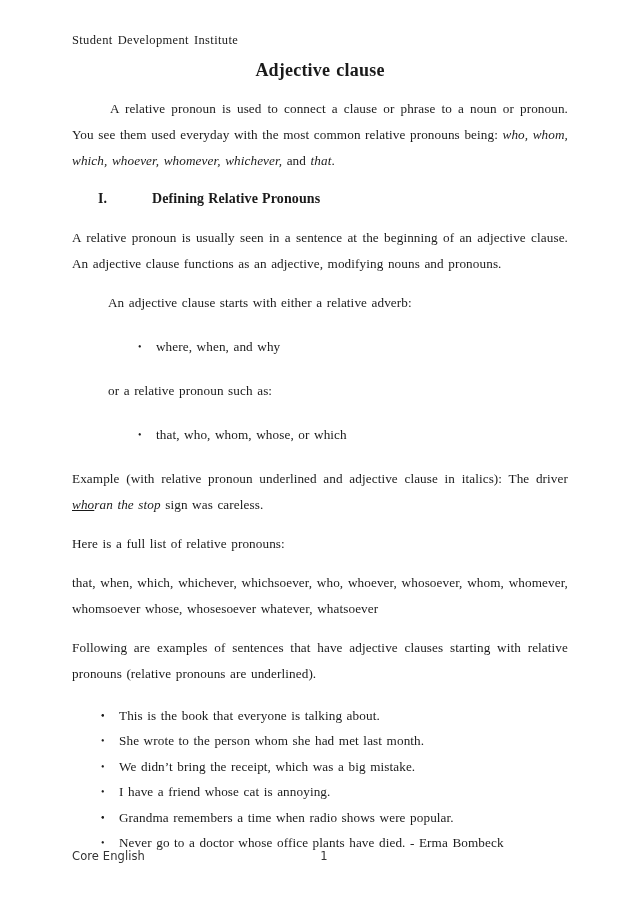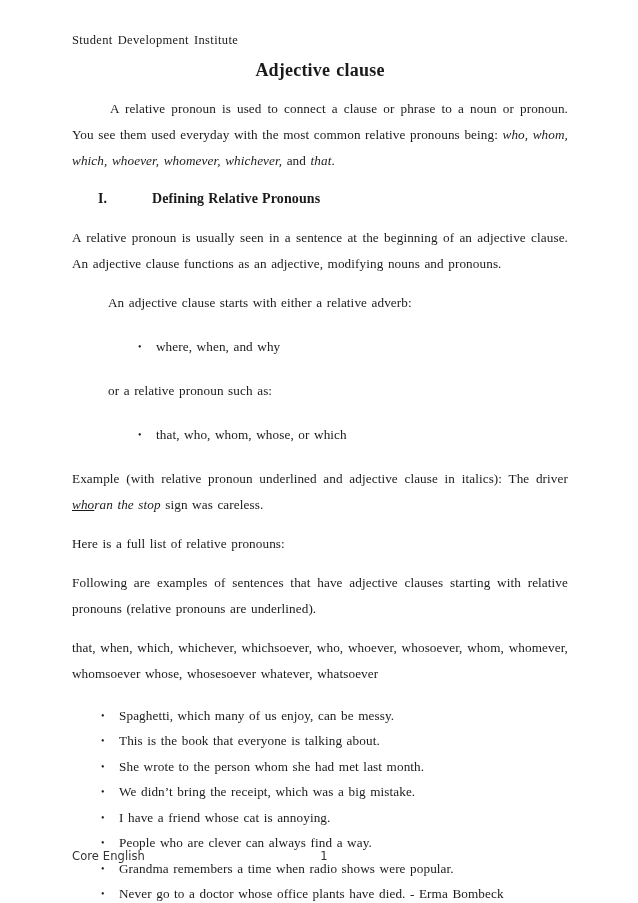--- a/index.html
+++ b/index.html
@@ -180,31 +180,31 @@
     <p class="body-par no-just tight">or a relative pronoun such as:</p>
 
     <ul class="bullets deep">
       <li><span class="bullet-glyph">•</span><span>that, who, whom, whose, or which</span></li>
     </ul>
 
     <p class="body-par"><span>Example (with relative pronoun underlined and adjective clause in italics): The driver </span><span class="iu">who</span><i>ran the stop</i><span> sign was careless.</span></p>
 
     <p class="body-par no-just">Here is a full list of relative pronouns:</p>
 
+    <p class="body-par">that, when, which, whichever, whichsoever, who, whoever, whosoever, whom, whomever, whomsoever whose, whosesoever whatever, whatsoever</p>
+
     <p class="body-par">Following are examples of sentences that have adjective clauses starting with relative pronouns (relative pronouns are underlined).</p>
 
-    <p class="body-par">that, when, which, whichever, whichsoever, who, whoever, whosoever, whom, whomever, whomsoever whose, whosesoever whatever, whatsoever</p>
-
     <ul class="bullets examples">
-      <li><span class="bullet-glyph">•</span><span>Spaghetti, which many of us enjoy, can be messy.</span></li>
+      <li><span class="bullet-glyph">•</span></li>
       <li><span class="bullet-glyph">•</span><span>This is the book that everyone is talking about.</span></li>
       <li><span class="bullet-glyph">•</span><span>She wrote to the person whom she had met last month.</span></li>
       <li><span class="bullet-glyph">•</span><span>We didn’t bring the receipt, which was a big mistake.</span></li>
       <li><span class="bullet-glyph">•</span><span>I have a friend whose cat is annoying.</span></li>
-      <li><span class="bullet-glyph">•</span><span>People who are clever can always find a way.</span></li>
+      <li><span class="bullet-glyph">•</span></li>
       <li><span class="bullet-glyph">•</span><span>Grandma remembers a time when radio shows were popular.</span></li>
       <li><span class="bullet-glyph">•</span><span>Never go to a doctor whose office plants have died. - Erma Bombeck</span></li>
     </ul>
 
   </div>
 
   <div class="footer">
     <span class="footer-left">Core English</span>
     <span class="footer-page">1</span>
   </div>

